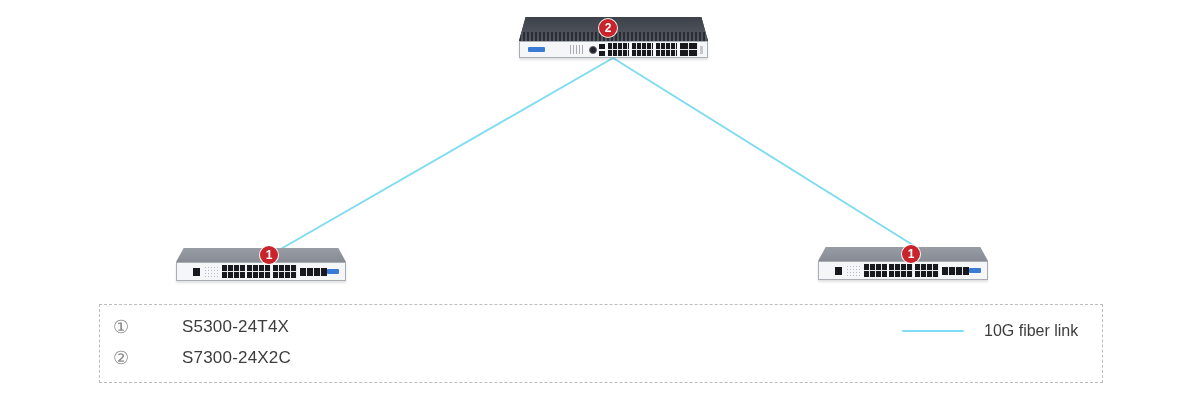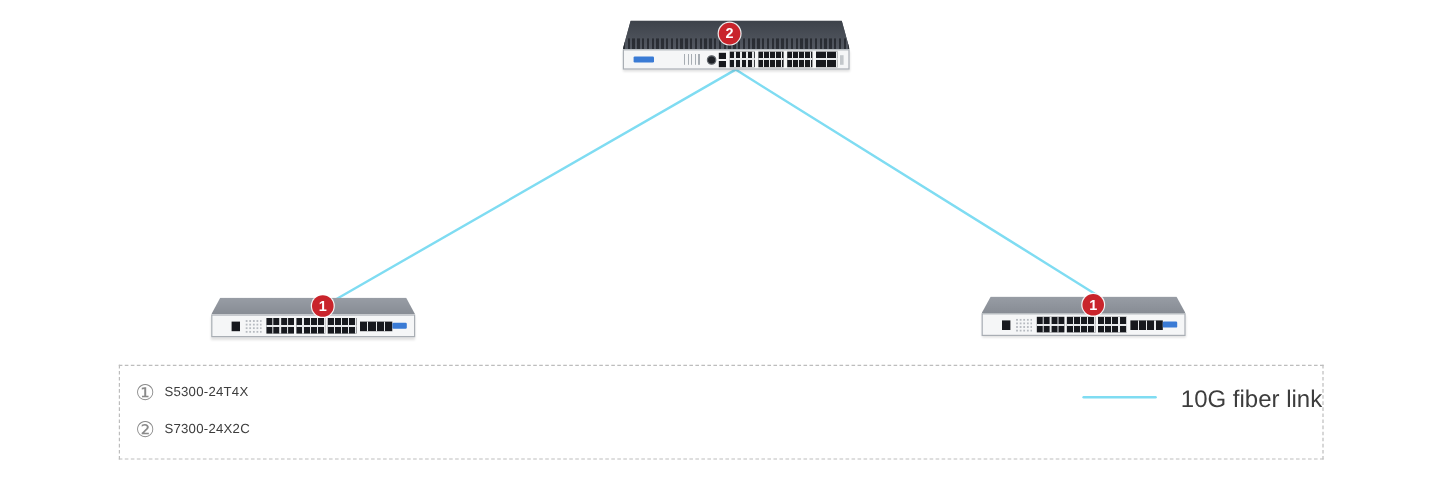--- a/index.html
+++ b/index.html
@@ -98,23 +98,23 @@
   .badge-edge{left:84px;top:-2px;}
   
   .legend{
     position:absolute;left:99px;top:304px;width:1004px;height:79px;z-index:2;
     border:1px dashed #bdbdbd;box-sizing:border-box;background:#ffffff;
   }
   .legend-item{position:absolute;left:13px;display:flex;align-items:center;}
   .legend-item-1{top:11px;}
   .legend-item-2{top:42px;}
   .legend-marker{font-size:18px;color:#8a8a8a;width:24px;}
-  .legend-label{font-size:11px;color:#3d3d3d;letter-spacing:0.2px;}
+  .legend-label{font-size:17px;color:#3d3d3d;letter-spacing:0.2px;margin-left:45px;}
   .legend-line-swatch{position:absolute;left:802px;top:25px;width:62px;height:2px;border-radius:1px;}
-  .legend-line-label{position:absolute;left:884px;top:17px;font-size:20px;color:#3d3d3d;}
+  .legend-line-label{position:absolute;left:884px;top:17px;font-size:16px;color:#3d3d3d;}
 </style>
 </head>
 <body>
 
 <div class="canvas">
 
   <svg class="links" width="1200" height="406" viewBox="0 0 1200 406">
     <line x1="613" y1="58" x2="279" y2="250" stroke="#7fdcf2"></line>
     <line x1="613" y1="58" x2="916" y2="247" stroke="#7fdcf2"></line>
   </svg>

